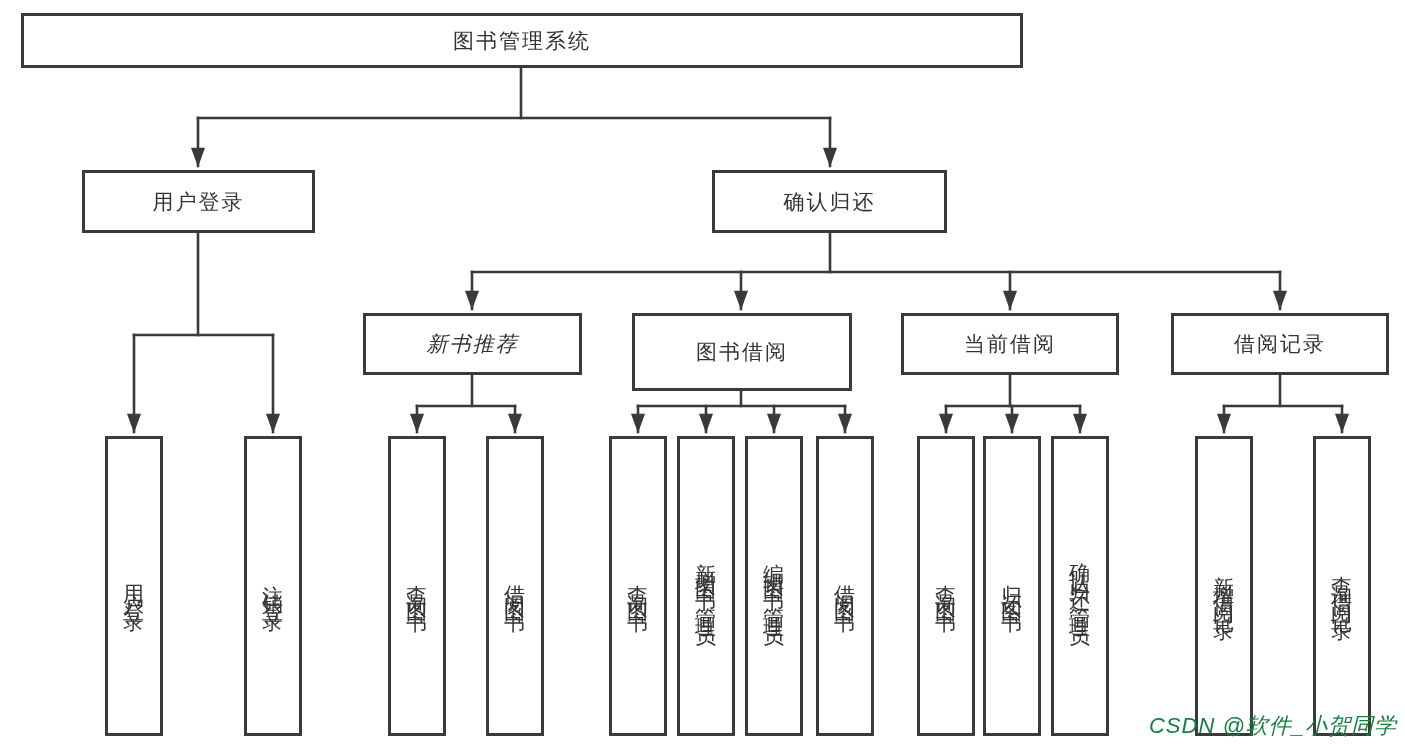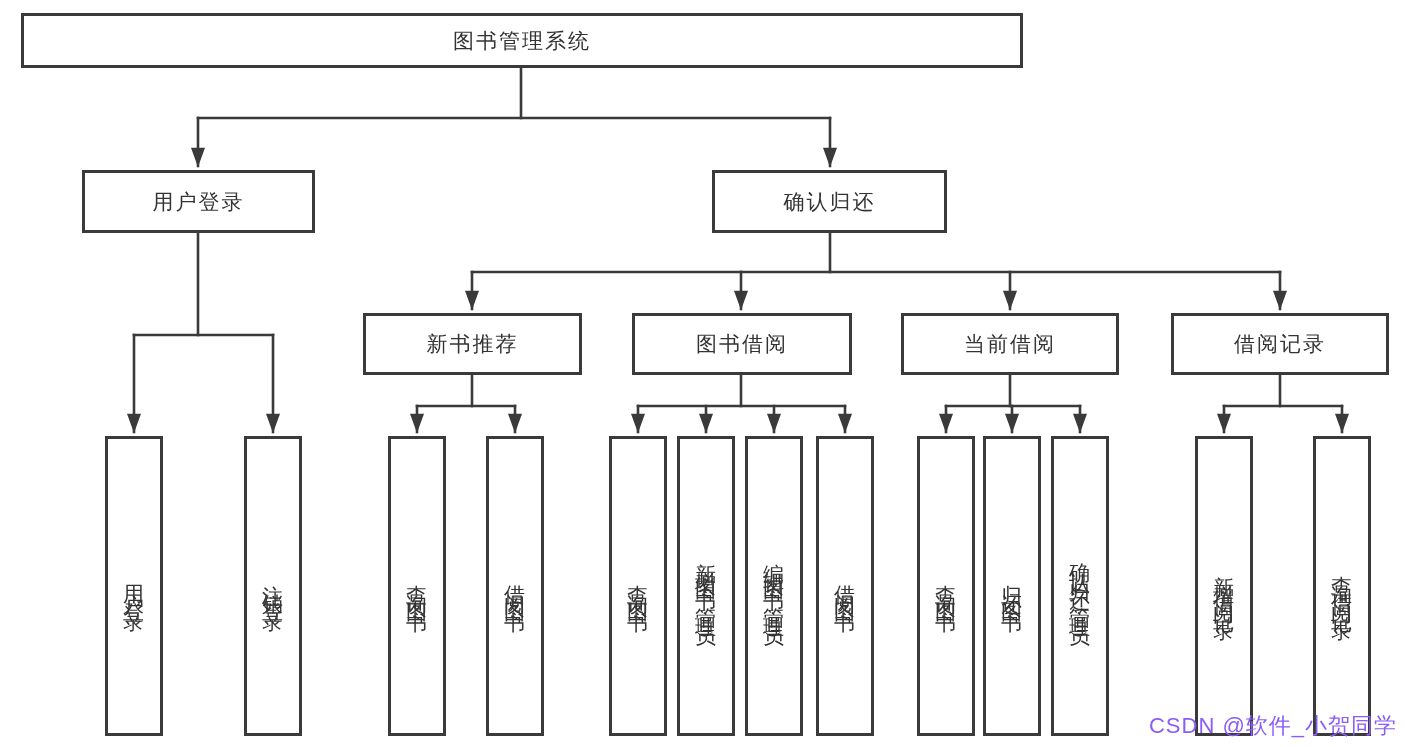--- a/index.html
+++ b/index.html
@@ -55,25 +55,26 @@
     color: #333333;
     font-size: 21px;
     letter-spacing: 9px;
     line-height: 1;
     white-space: nowrap;
   }
   .watermark {
     position: absolute;
     right: 8px;
     bottom: 6px;
-    color: #8b5cf6;
+    color: #15803d;
     font-size: 22px;
     letter-spacing: 1px;
     z-index: 3;
     white-space: nowrap;
+    font-style: italic;
   }
 </style>
 </head>
 <body>
 
 <div id="canvas">
 
   <svg id="wires" viewBox="0 0 1405 747" xmlns="http://www.w3.org/2000/svg">
     <defs>
       <marker id="arrow" markerUnits="userSpaceOnUse" markerWidth="20" markerHeight="14" viewBox="0 0 18 13" refX="17" refY="6.5" orient="auto">
@@ -122,22 +123,22 @@
       <path d="M1224,406 L1224,432" marker-end="url(#arrow)"></path>
       <path d="M1342,406 L1342,432" marker-end="url(#arrow)"></path>
     </g>
   </svg>
 
   <div class="node" style="left:21px; top:13px; width:1002px; height:55px;">图书管理系统</div>
 
   <div class="node" style="left:82px; top:170px; width:233px; height:63px;">用户登录</div>
   <div class="node" style="left:712px; top:170px; width:235px; height:63px;">确认归还</div>
 
-  <div class="node" style="left:363px; top:313px; width:219px; height:62px;">新书推荐</div>
-  <div class="node" style="left:632px; top:313px; width:220px; height:62px;">图书借阅</div>
+  <div class="node" style="left:363px; top:313px; width:219px; height:62px;font-style:italic;">新书推荐</div>
+  <div class="node" style="left:632px; top:313px; width:220px; height:78px;">图书借阅</div>
   <div class="node" style="left:1171px; top:313px; width:218px; height:62px;">借阅记录</div>
   <div class="node" style="left:901px; top:313px; width:218px; height:62px;">当前借阅</div>
 
   <div class="leaf" style="left:105px;">
     <span>用户登录</span>
   </div>
   <div class="leaf" style="left:244px;">
     <span>注销登录</span>
   </div>
 

